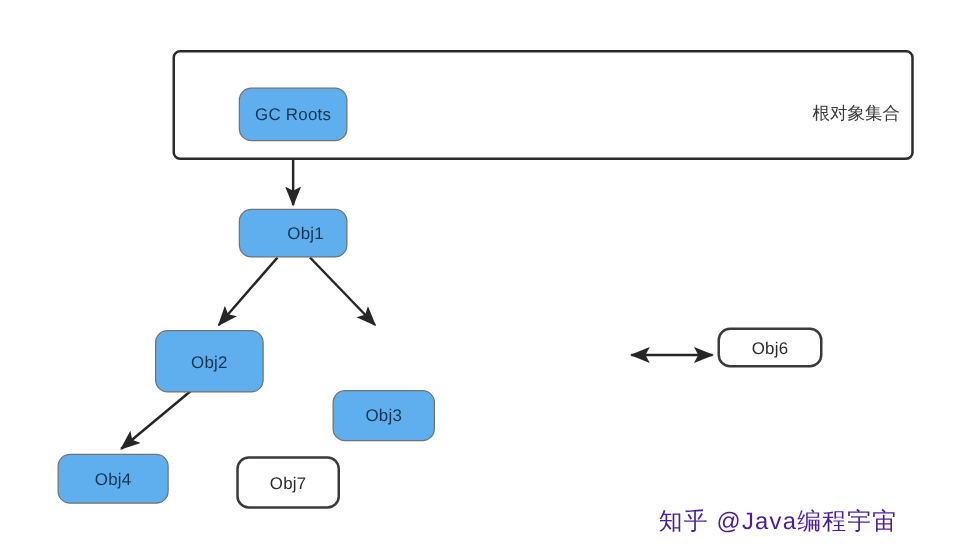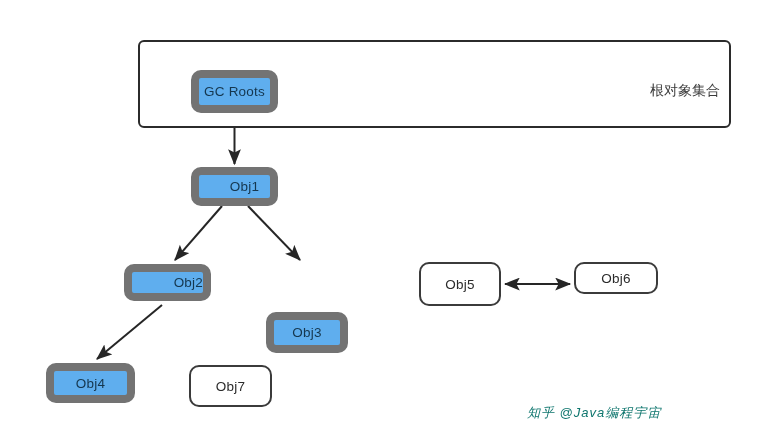--- a/index.html
+++ b/index.html
@@ -28,21 +28,21 @@
     display: flex;
     align-items: center;
     justify-content: center;
     border-radius: 10px;
     font-size: 13.5px;
     letter-spacing: 0.2px;
     z-index: 3;
   }
   .node-blue {
     background: #5FAEEE;
-    border: 8px solid #737373;
+    border: 1px solid #737373;
     color: #15374f;
   }
   .node-white {
     background: #ffffff;
     border: 2px solid #3b3b3b;
     color: #2b2b2b;
   }
   .group-box {
     position: absolute;
     box-sizing: border-box;
@@ -53,26 +53,25 @@
   }
   .group-label {
     position: absolute;
     font-size: 14px;
     color: #3a3a3a;
     white-space: nowrap;
     z-index: 2;
   }
   .watermark {
     position: absolute;
-    font-size: 13px;
-    color: #0f766e;
+    font-size: 19px;
+    color: #4c1d95;
     white-space: nowrap;
     letter-spacing: 1px;
     z-index: 5;
-    font-style: italic;
   }
 </style>
 </head>
 <body>
 
 <div id="canvas">
 
   <svg id="edges" viewBox="0 0 765 442" xmlns="http://www.w3.org/2000/svg">
     <defs>
       <marker id="arrowEnd" markerWidth="9" markerHeight="9" refX="7.4" refY="3.2" orient="auto" markerUnits="strokeWidth">
@@ -98,39 +97,36 @@
   <div class="group-label" style="left:650px; top:82px;">根对象集合</div>
 
   <div class="node node-blue" style="left:191px; top:70px; width:87px; height:43px;">
     <span>GC Roots</span>
   </div>
 
   <div class="node node-blue" style="left:191px; top:167px; width:87px; height:39px;padding-left:20px;">
     <span>Obj1</span>
   </div>
 
-  <div class="node node-blue" style="left:124px; top:264px; width:87px; height:37px;justify-content:flex-end;">
+  <div class="node node-blue" style="left:124px; top:264px; width:87px; height:50px;">
     <span>Obj2</span>
   </div>
 
   <div class="node node-blue" style="left:266px; top:264px; width:82px; height:41px;margin-top:48px;">
     <span>Obj3</span>
   </div>
 
   <div class="node node-blue" style="left:46px; top:363px; width:89px; height:40px;justify-content:center;">
     <span>Obj4</span>
   </div>
 
   <div class="node node-white" style="left:189px; top:365px; width:83px; height:42px;">
     <span>Obj7</span>
   </div>
 
-  <div class="node node-white" style="left:419px; top:262px; width:82px; height:44px;">
-    <span>Obj5</span>
-  </div>
 
   <div class="node node-white" style="left:574px; top:262px; width:84px; height:32px;">
     <span>Obj6</span>
   </div>
 
   <div class="watermark" style="left:527px; top:404px;">知乎 @Java编程宇宙</div>
 
 </div>
 
 </body></html>

